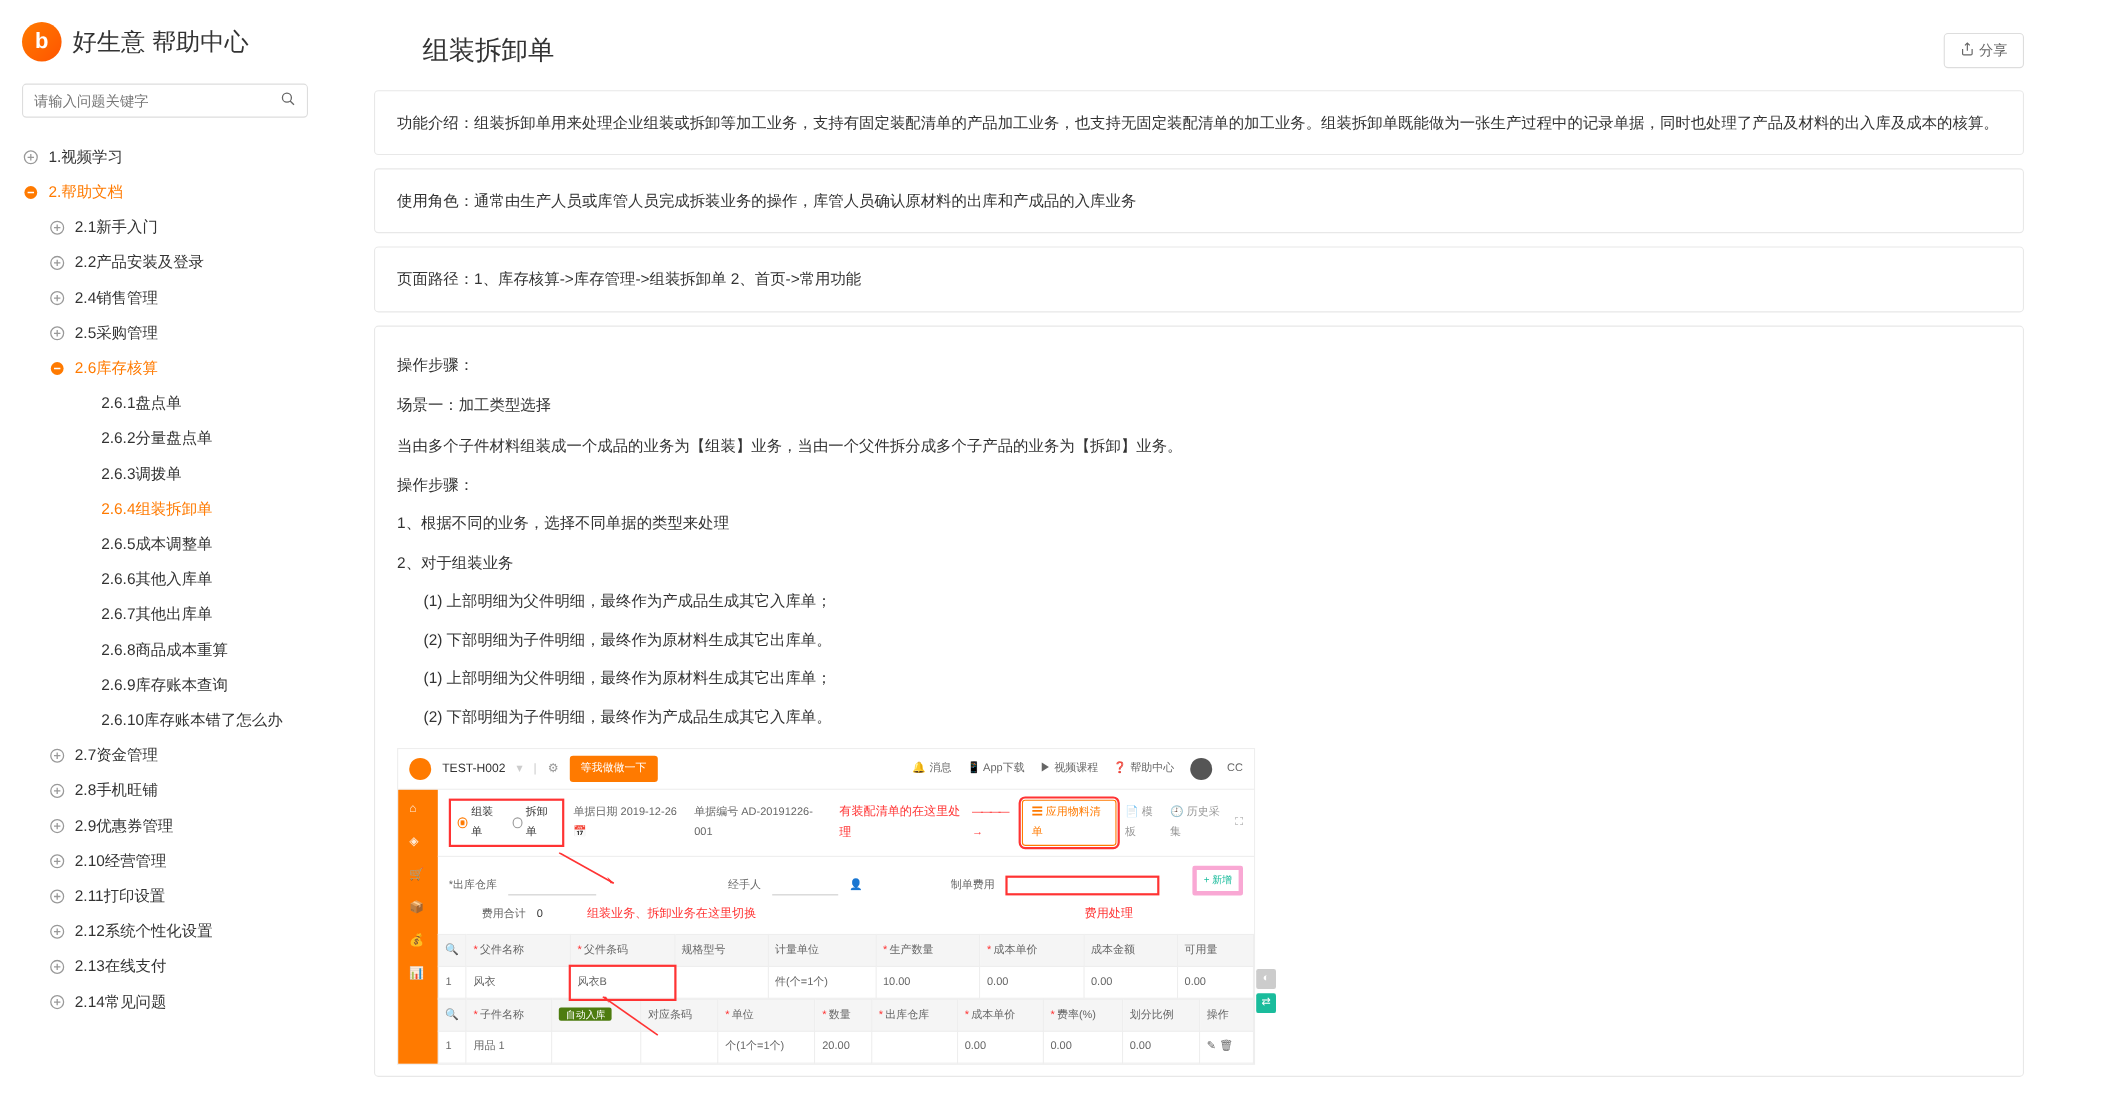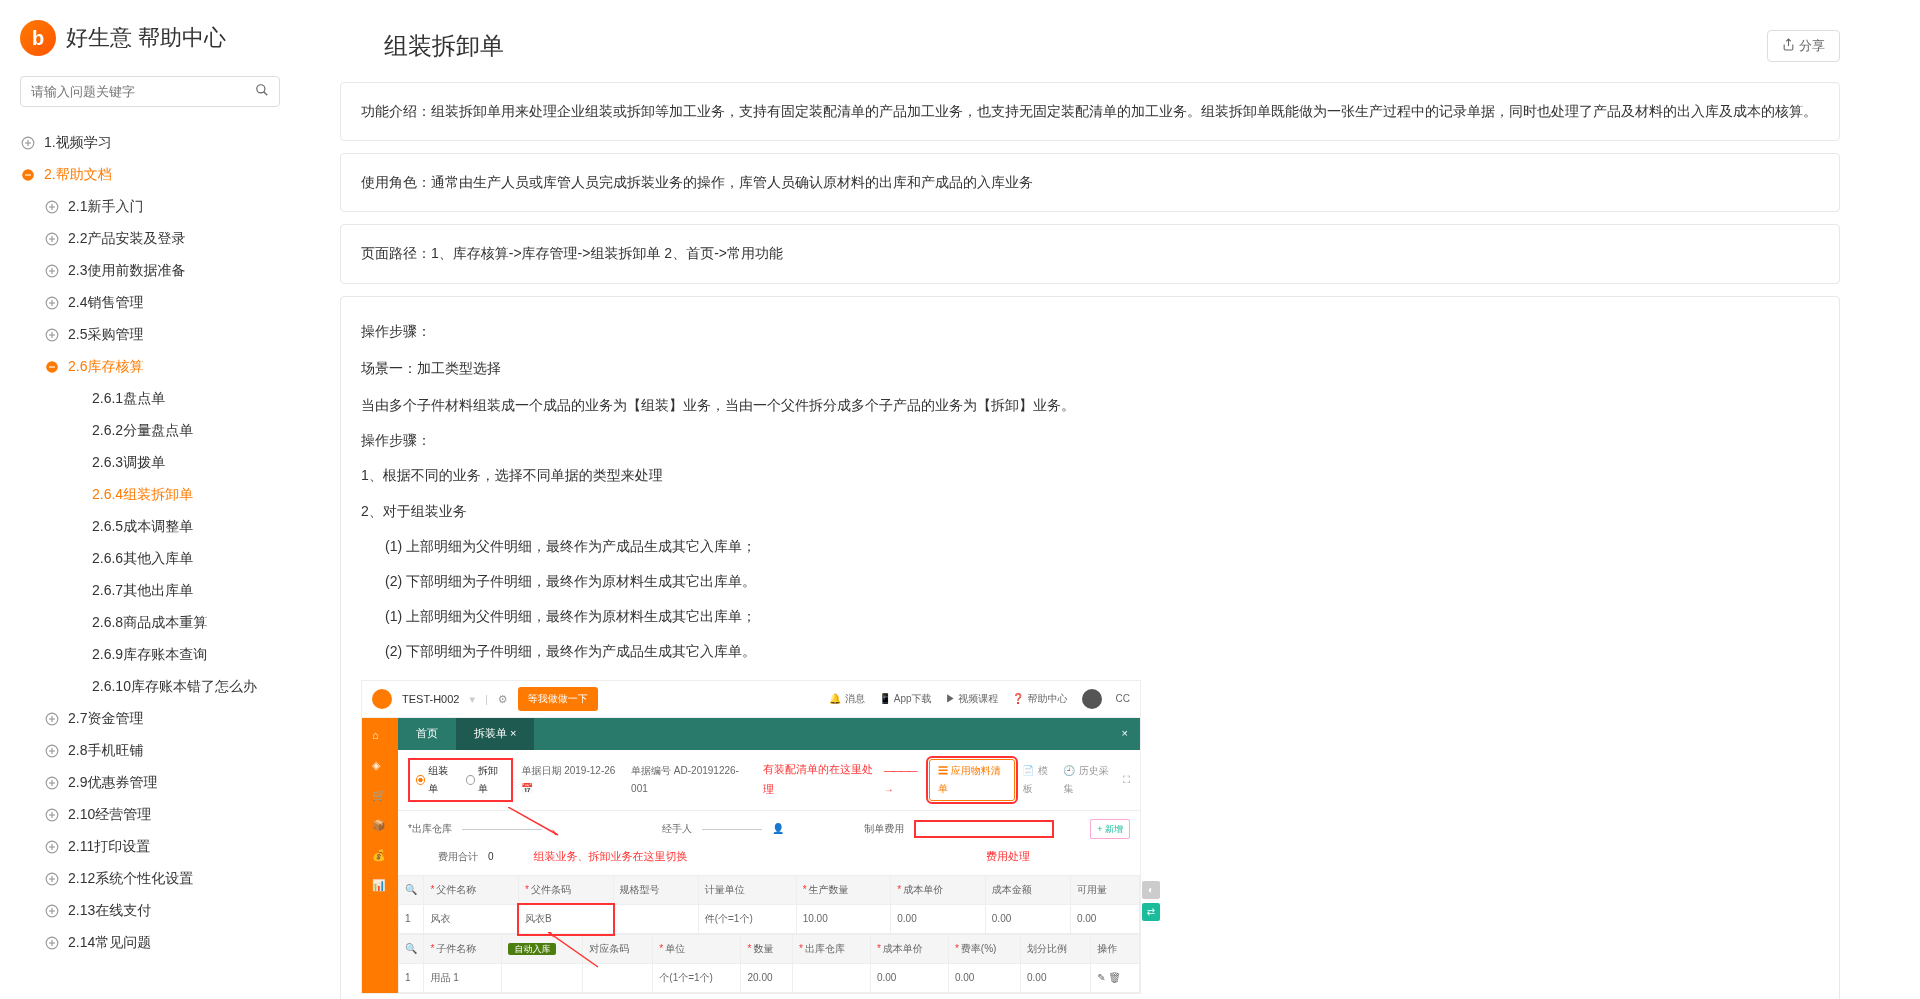--- a/index.html
+++ b/index.html
@@ -52,26 +52,26 @@
 .ss-radio-group { border: 2px solid #ff3333; padding: 2px 6px; display: flex; gap: 10px; }
 .ss-radio { display: flex; align-items: center; gap: 3px; }
 .ss-radio-dot { width: 10px; height: 10px; border-radius: 50%; border: 1px solid #999; display: inline-block; }
 .ss-radio-dot.on { border-color: #ff7a00; background: radial-gradient(#ff7a00 40%, #fff 45%); }
 .ss-field { color: #666; }
 .ss-red-text { color: #ff3333; font-size: 11px; }
 .ss-arrow-long { color: #ff3333; letter-spacing: -2px; }
 .ss-link-btn { border: 1px solid #ff7a00; color: #ff7a00; padding: 2px 8px; border-radius: 3px; font-size: 10px; }
 .ss-link-btn.boxed { outline: 2px solid #ff3333; outline-offset: 1px; }
 .ss-gray-btn { color: #999; font-size: 10px; }
-.ss-row2 { display: flex; align-items: center; padding: 8px 10px 4px; gap: 10px; font-size: 10px; position: relative; }
+.ss-row2 { display: flex; align-items: flex-end; padding: 8px 10px 4px; gap: 10px; font-size: 10px; position: relative; }
 .ss-red-arrow-dn { position: absolute; left: 110px; top: -4px; width: 60px; height: 30px; }
 .ss-anno { color: #ff3333; font-size: 11px; }
 .ss-row3 { display: flex; align-items: center; padding: 4px 10px 8px; gap: 10px; font-size: 10px; }
 .ss-cost-box { border: 2px solid #ff3333; width: 140px; height: 18px; }
-.ss-grn-btn { border: 1px solid #f9a8d4; color: #1abc9c; padding: 1px 6px; border-radius: 2px; font-size: 9px; margin-left: auto; }
+.ss-grn-btn { border: 4px solid #f9a8d4; color: #1abc9c; padding: 1px 6px; border-radius: 2px; font-size: 9px; margin-left: auto; }
 .ss-table { width: 100%; border-collapse: collapse; font-size: 10px; }
 .ss-table th { background: #f5f5f5; padding: 5px 6px; text-align: left; color: #666; font-weight: normal; border: 1px solid #eee; }
 .ss-table td { padding: 5px 6px; border: 1px solid #eee; color: #666; }
 .ss-table .red-star::before { content: "*"; color: #ff3333; margin-right: 2px; }
 .ss-parent-row td:nth-child(3) { outline: 2px solid #ff3333; }
 .ss-child-hdr { background: #f9f9f9; }
 .ss-child-batch { background: #4d7c0f; color: #fff; padding: 1px 6px; border-radius: 2px; font-size: 9px; }
 .ss-anno-diag { position: relative; height: 0; }
 .ss-anno-diag svg { position: absolute; }
 .ss-side-float { position: absolute; right: -20px; display: flex; flex-direction: column; gap: 4px; }
@@ -139,30 +139,20 @@
           <span>2.2产品安装及登录</span>
         </div>
       <div class="nav-item">
           <span class="nav-icon">
             <svg width="14" height="14" viewBox="0 0 24 24" fill="none" stroke="currentColor" stroke-width="2">
               <circle cx="12" cy="12" r="10"></circle>
               <line x1="12" y1="7" x2="12" y2="17"></line>
               <line x1="7" y1="12" x2="17" y2="12"></line>
             </svg>
           </span>
-          <span>2.3使用前数据准备</span>
-        </div>
-      <div class="nav-item">
-          <span class="nav-icon">
-            <svg width="14" height="14" viewBox="0 0 24 24" fill="none" stroke="currentColor" stroke-width="2">
-              <circle cx="12" cy="12" r="10"></circle>
-              <line x1="12" y1="7" x2="12" y2="17"></line>
-              <line x1="7" y1="12" x2="17" y2="12"></line>
-            </svg>
-          </span>
           <span>2.4销售管理</span>
         </div>
       <div class="nav-item">
           <span class="nav-icon">
             <svg width="14" height="14" viewBox="0 0 24 24" fill="none" stroke="currentColor" stroke-width="2">
               <circle cx="12" cy="12" r="10"></circle>
               <line x1="12" y1="7" x2="12" y2="17"></line>
               <line x1="7" y1="12" x2="17" y2="12"></line>
             </svg>
           </span>
@@ -347,25 +337,20 @@
         <div class="ss-body">
           <div class="ss-side">
             <span class="ss-side-icon">⌂</span>
             <span class="ss-side-icon">◈</span>
             <span class="ss-side-icon">🛒</span>
             <span class="ss-side-icon">📦</span>
             <span class="ss-side-icon">💰</span>
             <span class="ss-side-icon">📊</span>
           </div>
           <div class="ss-main">
-            <div class="ss-tabs">
-              <div class="ss-tab">首页</div>
-              <div class="ss-tab active"><span>拆装单</span> ×</div>
-              <div class="ss-tab-close">×</div>
-            </div>
             <div class="ss-toolbar">
               <div class="ss-radio-group">
                 <span class="ss-radio">
                     <span class="ss-radio-dot on"></span>
                     <span>组装单</span>
                   </span>
                 <span class="ss-radio">
                     <span class="ss-radio-dot"></span>
                     <span>拆卸单</span>
                   </span>

